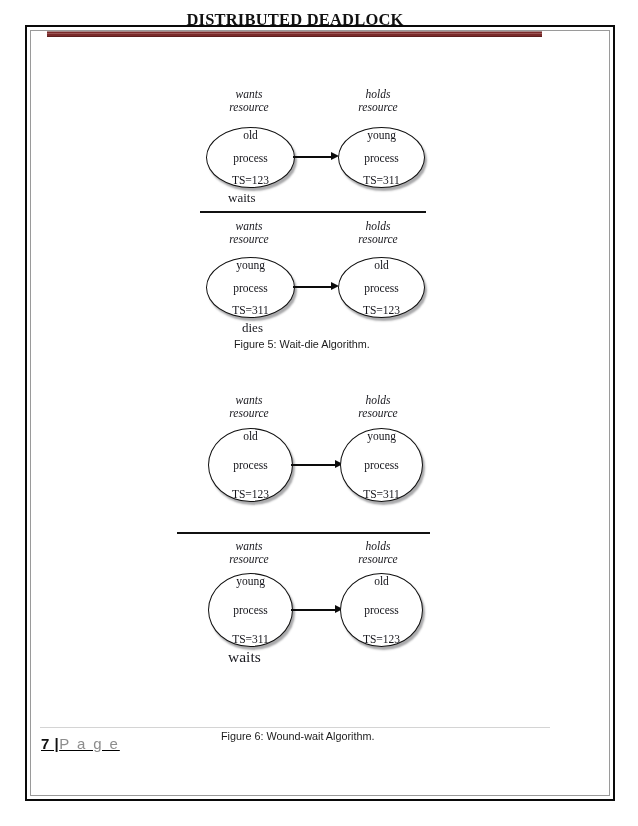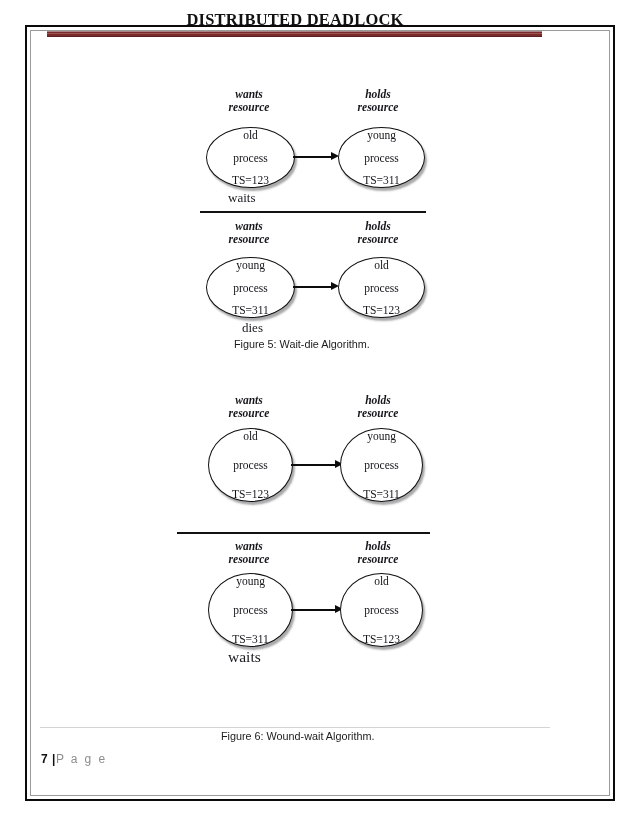--- a/index.html
+++ b/index.html
@@ -70,21 +70,21 @@
 
   
   .figure-block { position: absolute; }
 
   .panel { position: absolute; width: 100%; height: 100%; }
 
   .edge-label {
     position: absolute;
     font-family: "Liberation Serif", serif;
     font-style: italic;
-    font-weight: bold;
+    font-weight: normal;
     font-size: 11.5px;
     line-height: 12.5px;
     color: #16161c;
     text-align: center;
     width: 96px;
   }
 
   .node {
     position: absolute;
     border: 1.4px solid #101010;
@@ -150,24 +150,25 @@
     position: absolute;
     left: 40px;
     top: 727px;
     width: 510px;
     height: 1px;
     background: #d4d4d4;
   }
   #footer {
     position: absolute;
     left: 41px;
-    top: 752px;
+    top: 735px;
     font-family: "Liberation Sans", sans-serif;
-    font-size: 12px;
+    font-size: 15px;
     white-space: nowrap;
+    text-decoration: underline;
   }
   #footer-page-num {
     font-weight: bold;
     color: #101010;
     letter-spacing: 0.5px;
   }
   #footer-page-word {
     color: #8d8d8d;
     letter-spacing: 1.9px;
   }

